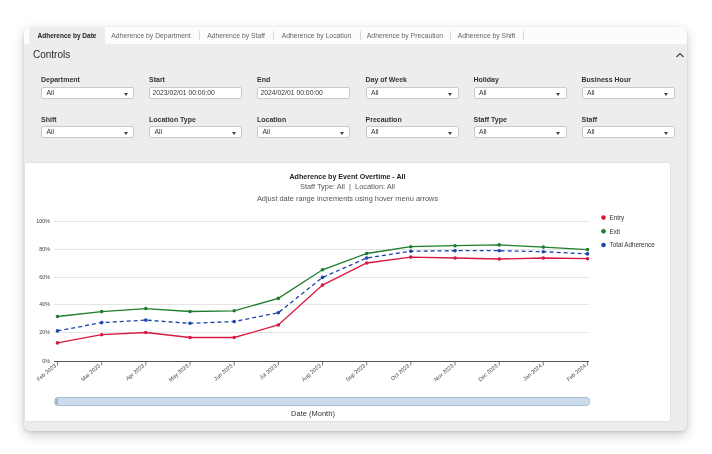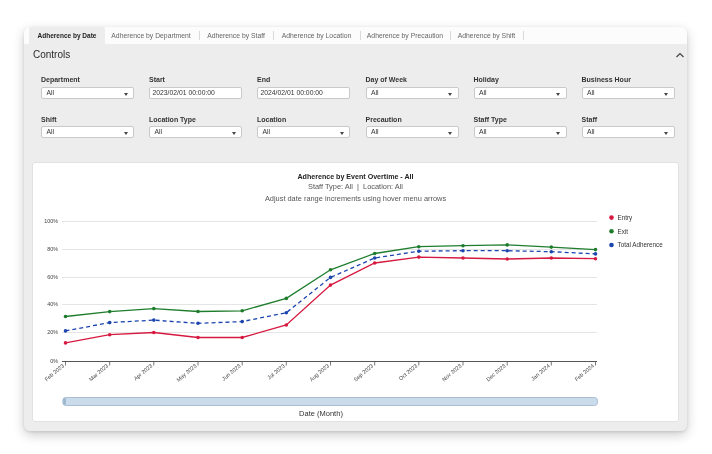--- a/index.html
+++ b/index.html
@@ -9,21 +9,21 @@
   .tabbar{position:absolute;left:0;top:0;width:663px;height:17px;background:#fcfcfc;border-radius:6px 6px 0 0;}
   .tab{position:absolute;top:0;height:17px;font-size:6.8px;color:#666;display:flex;align-items:center;justify-content:center;}
   .tab.active{background:#ededed;color:#222;font-weight:bold;font-size:6.5px;border-radius:2px 2px 0 0;}
   .sep{position:absolute;top:4px;height:9px;width:1px;background:#d9d9d9;}
   .controls-label{position:absolute;left:9px;top:24px;font-size:10px;line-height:8px;color:#2b2b2b;}
   .caret{position:absolute;left:651px;top:24px;width:10px;height:8px;}
   .flabel{position:absolute;font-size:7px;line-height:6.8px;font-weight:bold;color:#333;}
   .fbox{position:absolute;box-sizing:border-box;width:93px;height:12px;background:#fff;border:1px solid #c9c9c9;border-radius:2px;
         font-size:6.8px;color:#333;line-height:10px;padding-left:4.5px;}
   .fbox .arr{position:absolute;right:5.5px;top:4.5px;width:0;height:0;border-left:2.5px solid transparent;border-right:2.5px solid transparent;border-top:3px solid #444;}
-  .chartpanel{position:absolute;box-sizing:border-box;left:8px;top:135px;width:647px;height:260px;background:#ffffff;border:1px solid #e2e2e2;border-radius:3px;}
+  .chartpanel{position:absolute;box-sizing:border-box;left:0;top:135px;width:647px;height:260px;background:#ffffff;border:1px solid #e2e2e2;border-radius:3px;}
 </style>
 </head>
 <body>
 <div class="card">
   <div class="tabbar">
     <div class="tab active" style="left:5px;width:76px;">Adherence by Date</div>
     <div class="tab" style="left:79px;width:96px;">Adherence by Department</div>
     <div class="sep" style="left:175px;"></div>
     <div class="tab" style="left:175px;width:74px;">Adherence by Staff</div>
     <div class="sep" style="left:249px;"></div>

